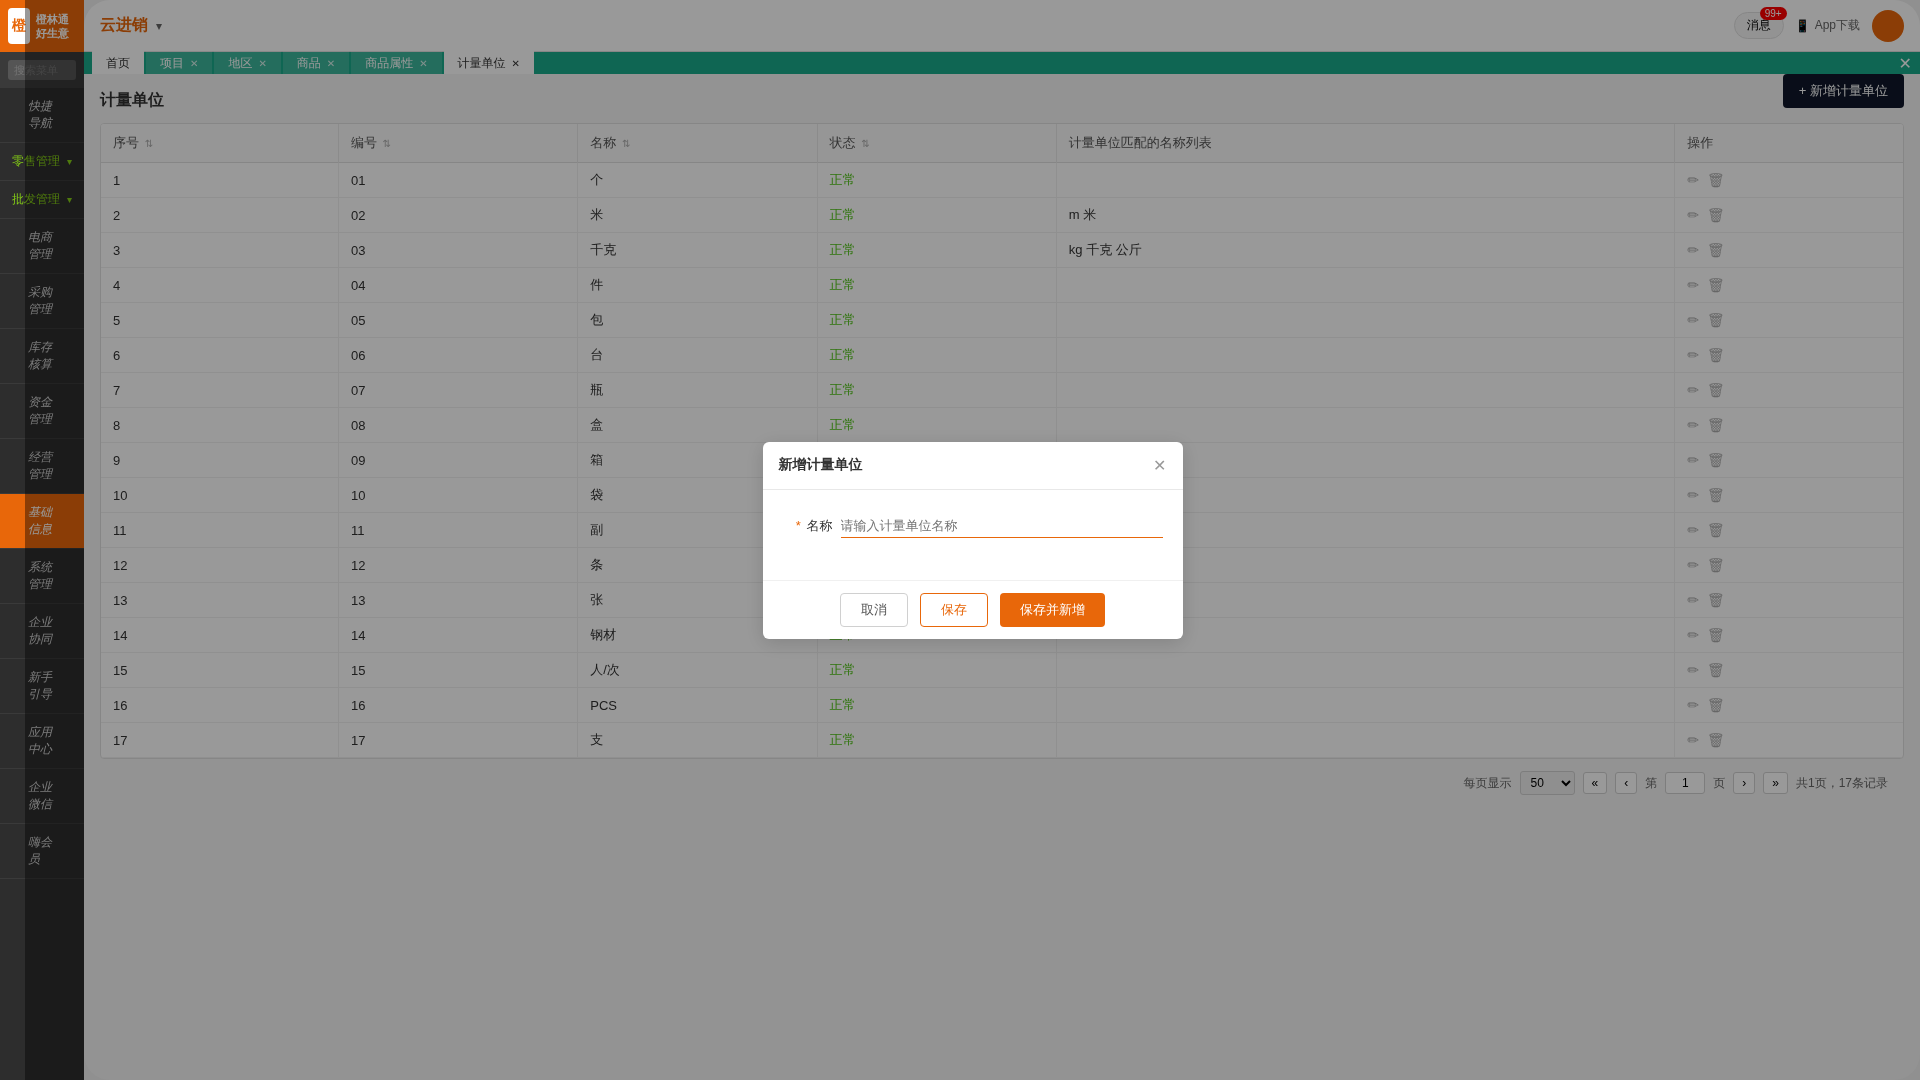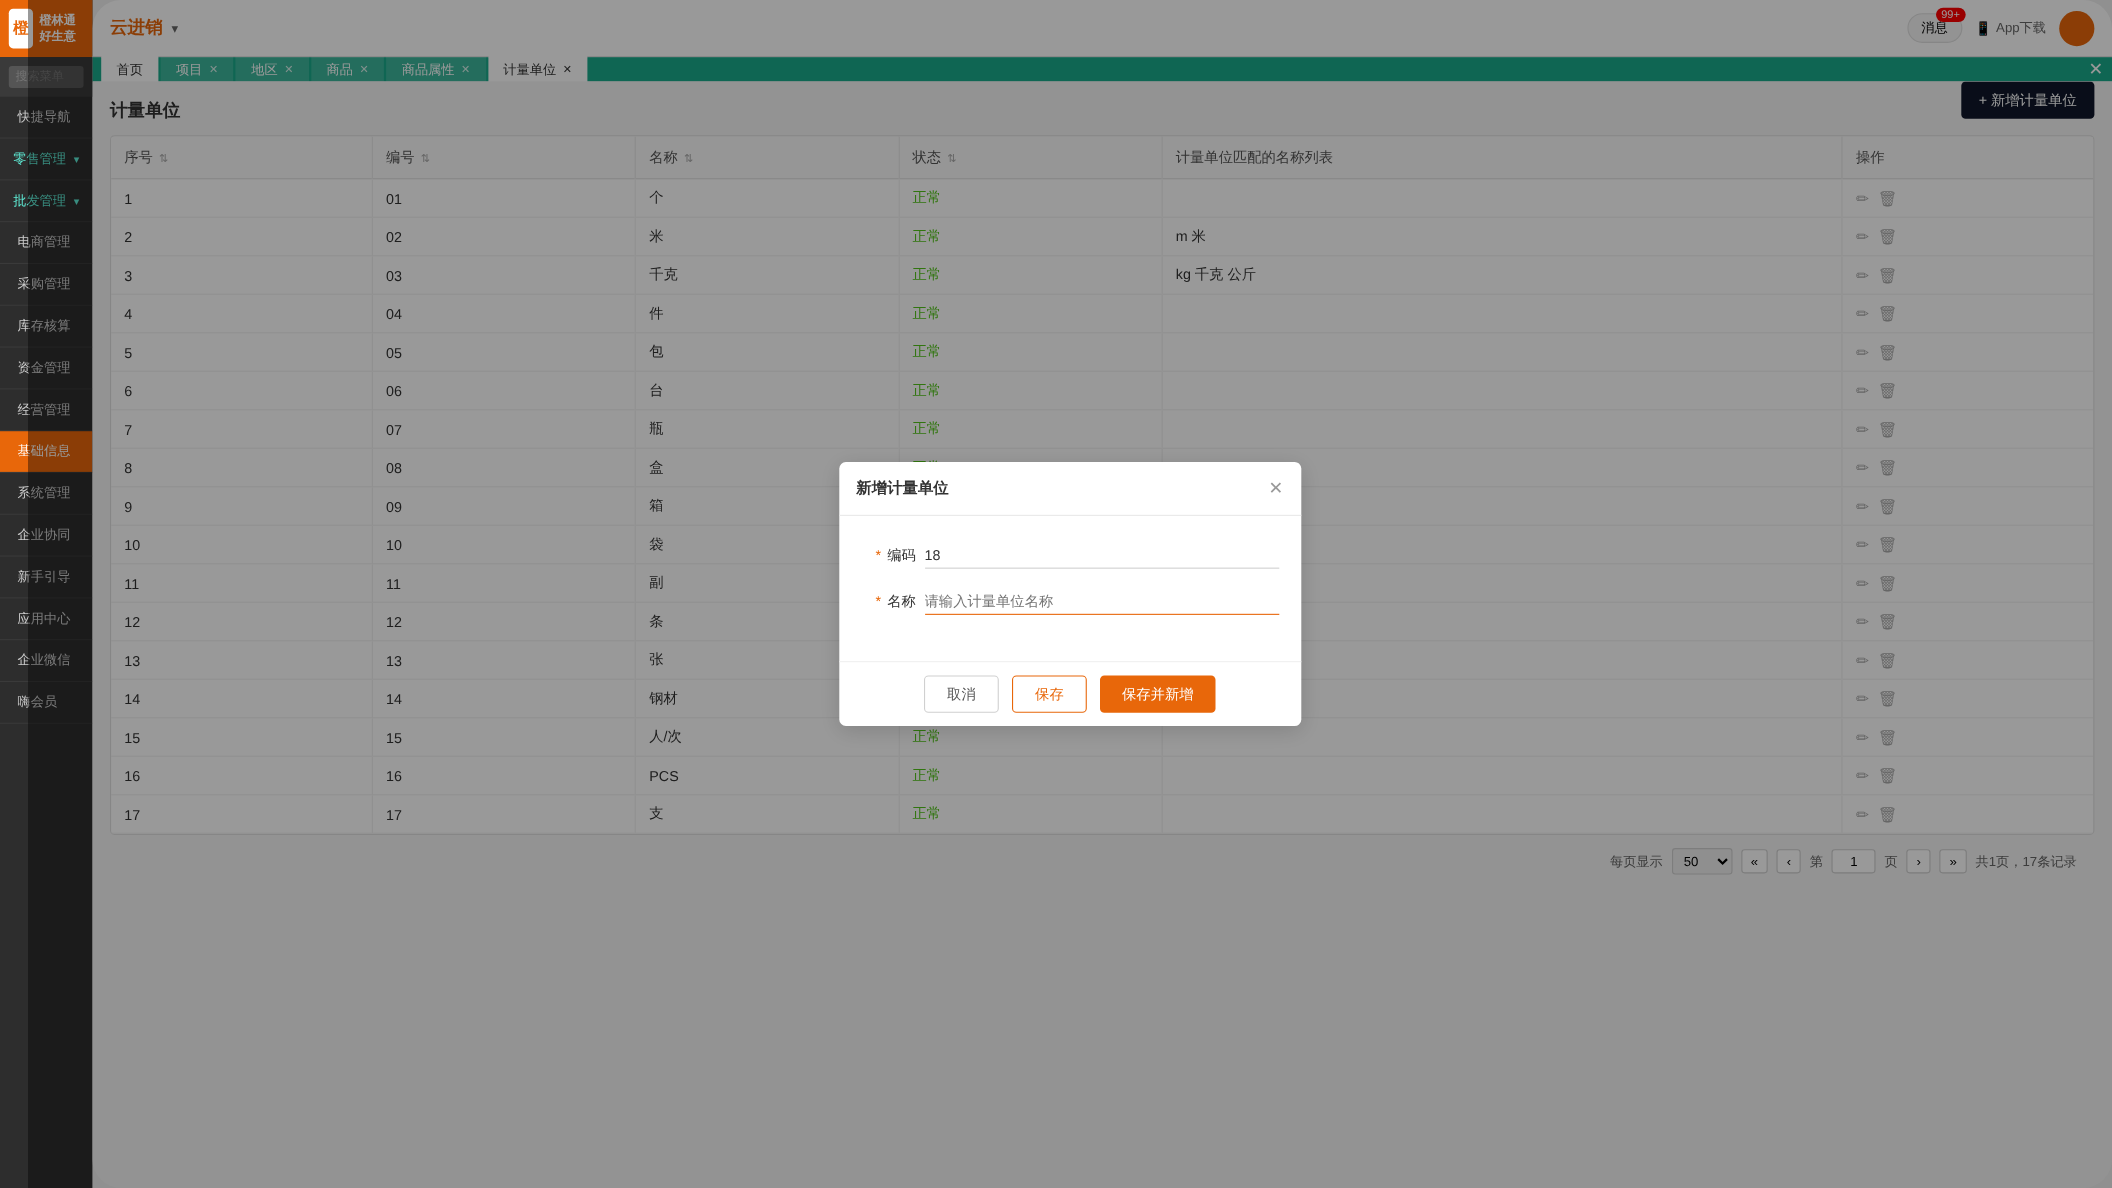--- a/index.html
+++ b/index.html
@@ -51,33 +51,34 @@
       font-size: 11px;
       outline: none;
     }
     .sidebar-nav {
       flex: 1;
       overflow-y: auto;
     }
     .sidebar-nav::-webkit-scrollbar { width: 4px; }
     .sidebar-nav::-webkit-scrollbar-thumb { background: #555; }
     .sidebar-item {
-      padding: 10px 16px;
+      padding: 10px 28px;
       color: #ccc;
       cursor: pointer;
       display: flex;
       align-items: center;
       gap: 6px;
       font-size: 12px;
       border-bottom: 1px solid #3a3a3a;
+      font-style: italic;
     }
     .sidebar-item.active { background: #e8670a; color: white; }
     .sidebar-item-with-arrow {
       padding: 10px 12px;
-      color: #5eead4;
+      color: #84cc16;
       cursor: pointer;
       display: flex;
       align-items: center;
       justify-content: space-between;
       font-size: 12px;
       border-bottom: 1px solid #3a3a3a;
     }
     .arrow-icon { font-size: 10px; }
 
     
@@ -721,27 +722,20 @@
 <div class="modal-overlay">
   <div class="modal">
     <div class="modal-header">
       <span class="modal-title">新增计量单位</span>
       <span class="modal-close">✕</span>
     </div>
     <div class="modal-body">
       <div class="form-row">
         <span class="form-label">
           <span class="required-star">*</span>
-          <span>编码</span>
-        </span>
-        <input class="form-input" type="text" value="18" style="">
-      </div>
-      <div class="form-row">
-        <span class="form-label">
-          <span class="required-star">*</span>
           <span>名称</span>
         </span>
         <input class="form-input highlighted" type="text" placeholder="请输入计量单位名称" style="">
       </div>
     </div>
     <div class="modal-footer">
       <button class="btn-cancel">取消</button>
       <button class="btn-save">保存</button>
       <button class="btn-save-new">保存并新增</button>
     </div>

